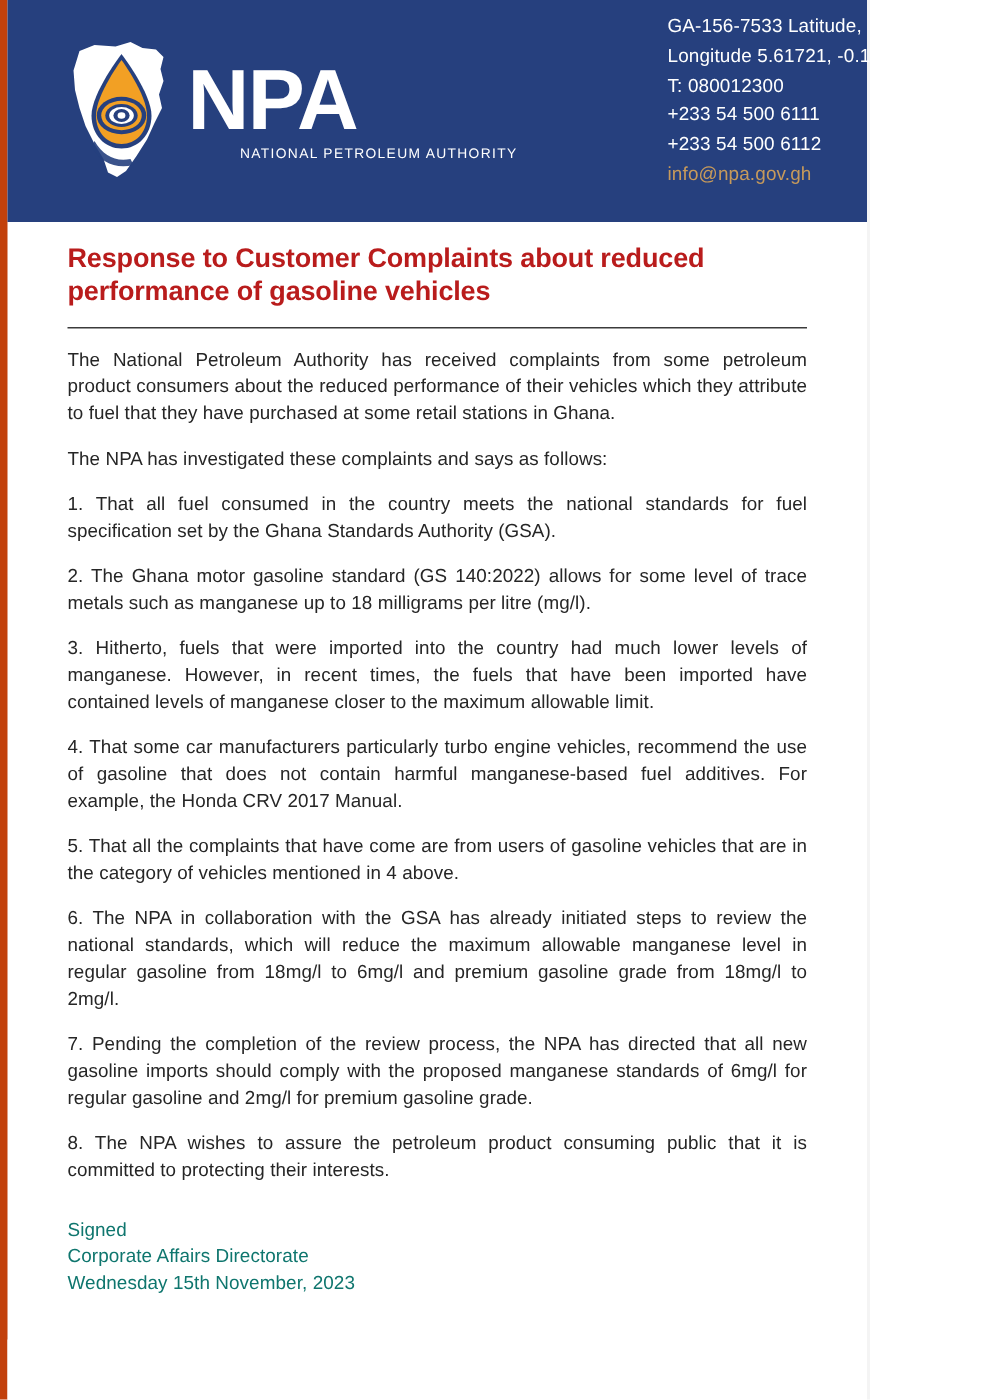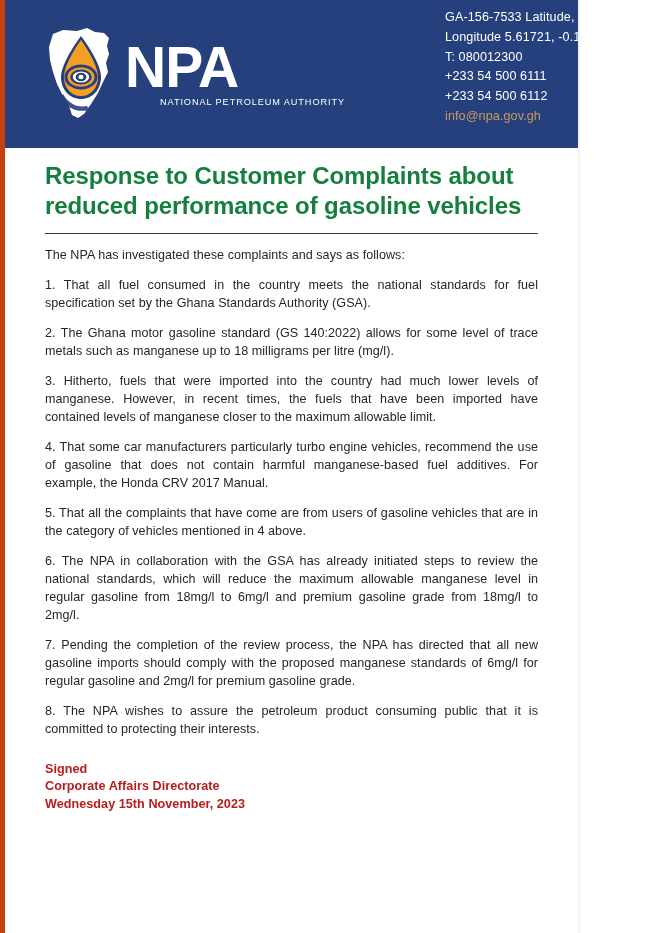--- a/index.html
+++ b/index.html
@@ -105,23 +105,23 @@
     background: #26407E;
     color: #ffffff;
     font-size: 22.5px;
     font-weight: normal;
     letter-spacing: 0.2px;
     padding: 5px 13px 6px 13px;
     margin-top: 24px;
   }
 
   .doc-title {
-    font-size: 24px;
+    font-size: 18px;
     font-weight: bold;
-    color: #15803d;
+    color: #b91c1c;
     line-height: 1.24;
     margin-top: 13px;
     letter-spacing: -0.1px;
   }
 
   .rule {
     height: 1px;
     background: #3b3b3b;
     margin-top: 12px;
     margin-bottom: 0;
@@ -134,23 +134,23 @@
     color: #262626;
     text-align: justify;
     margin-top: 12px;
     letter-spacing: 0.05px;
   }
   .para:first-of-type { margin-top: 13px; }
 
   .signature {
     margin-top: 22px;
     font-size: 12.6px;
-    font-weight: bold;
+    font-weight: normal;
     line-height: 1.38;
-    color: #b91c1c;
+    color: #0f766e;
     letter-spacing: 0.05px;
   }
 
   .footer-space {
     flex: 0 0 auto;
     height: 40px;
     background: #ffffff;
   }
 </style>
 </head>
@@ -200,20 +200,21 @@
   </div>
 
   <div class="content">
 
 
     <div class="doc-title">Response to Customer Complaints about reduced performance of gasoline vehicles</div>
 
     <div class="rule"></div>
 
     <div>
+      <p class="para">The National Petroleum Authority has received complaints from some petroleum product consumers about the reduced performance of their vehicles which they attribute to fuel that they have purchased at some retail stations in Ghana.</p>
       <p class="para">The NPA has investigated these complaints and says as follows:</p>
       <p class="para">1. That all fuel consumed in the country meets the national standards for fuel specification set by the Ghana Standards Authority (GSA).</p>
       <p class="para">2. The Ghana motor gasoline standard (GS 140:2022) allows for some level of trace metals such as manganese up to 18 milligrams per litre (mg/l).</p>
       <p class="para">3. Hitherto, fuels that were imported into the country had much lower levels of manganese. However, in recent times, the fuels that have been imported have contained levels of manganese closer to the maximum allowable limit.</p>
       <p class="para">4. That some car manufacturers particularly turbo engine vehicles, recommend the use of gasoline that does not contain harmful manganese-based fuel additives. For example, the Honda CRV 2017 Manual.</p>
       <p class="para">5. That all the complaints that have come are from users of gasoline vehicles that are in the category of vehicles mentioned in 4 above.</p>
       <p class="para">6. The NPA in collaboration with the GSA has already initiated steps to review the national standards, which will reduce the maximum allowable manganese level in regular gasoline from 18mg/l to 6mg/l and premium gasoline grade from 18mg/l to 2mg/l.</p>
       <p class="para">7. Pending the completion of the review process, the NPA has directed that all new gasoline imports should comply with the proposed manganese standards of 6mg/l for regular gasoline and 2mg/l for premium gasoline grade.</p>
       <p class="para">8. The NPA wishes to assure the petroleum product consuming public that it is committed to protecting their interests.</p>
     </div>

